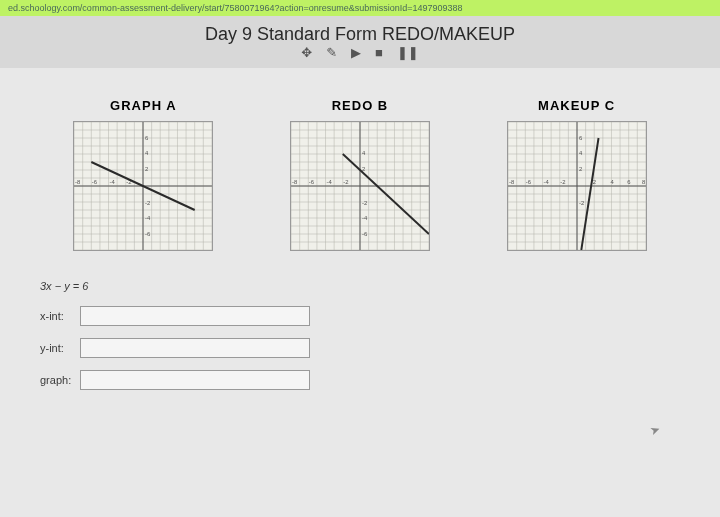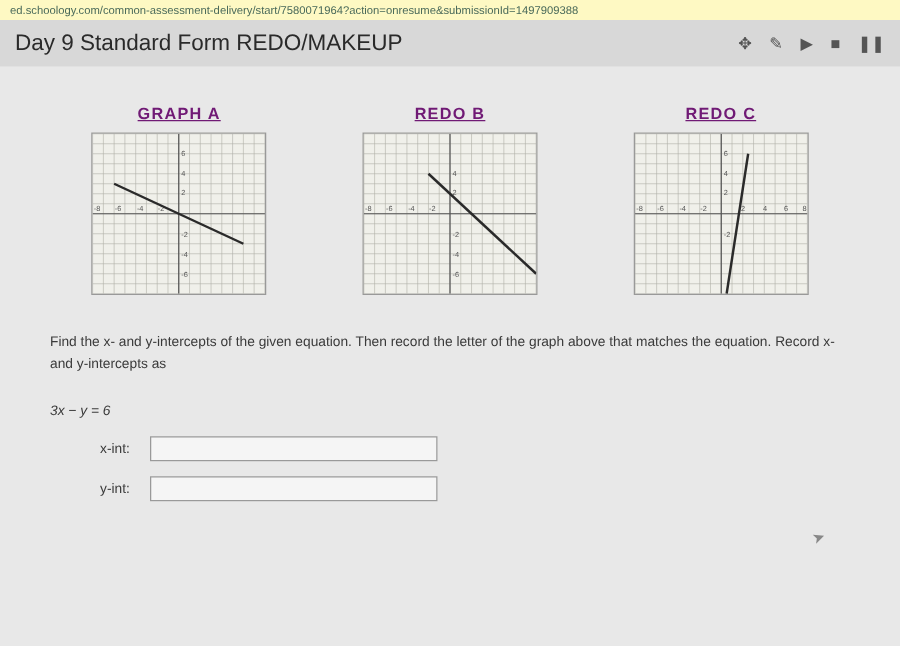--- a/index.html
+++ b/index.html
@@ -8,28 +8,29 @@
       background: #c8c8c8;
       width: 720px;
       height: 517px;
       overflow: hidden;
       position: relative;
     }
     .url-bar {
       font-size: 9px;
       color: #4a6a5a;
       padding: 3px 8px;
-      background: #fef9c3;
+      background: #bef264;
     }
     .header {
       display: flex;
-      justify-content: space-between;
+      justify-content: flex-end;
       align-items: center;
       padding: 8px 12px;
       background: #d8d8d8;
+      flex-direction: column;
     }
     .title {
       font-size: 18px;
       font-weight: 400;
       color: #2a2a2a;
     }
     .toolbar {
       display: flex;
       gap: 14px;
       align-items: center;
@@ -49,24 +50,23 @@
       justify-content: space-around;
       margin-bottom: 25px;
       gap: 10px;
     }
     .graph-container {
       text-align: center;
     }
     .graph-title {
       font-size: 13px;
       font-weight: bold;
-      color: #701a75;
+      color: #000000;
       margin-bottom: 8px;
       letter-spacing: 1px;
-      text-decoration: underline;
     }
     .graph-svg {
       background: #f0f0ea;
       border: 1px solid #999;
     }
     .question-text {
       font-size: 11px;
       color: #3a3a3a;
       margin-bottom: 12px;
       line-height: 1.5;
@@ -76,21 +76,20 @@
       color: #3a3a3a;
       margin-bottom: 14px;
       font-style: italic;
       margin-top: 24px;
     }
     .input-row {
       display: flex;
       align-items: center;
       margin-bottom: 12px;
       gap: 2px;
-      margin-left: 40px;
     }
     .input-label {
       font-size: 11px;
       color: #3a3a3a;
       width: 38px;
     }
     .input-field {
       width: 230px;
       height: 20px;
       border: 1px solid #999;
@@ -233,21 +232,21 @@
           <text class="axis-label" x="72" y="116">-6</text>
         <text class="axis-label" x="1" y="63">-8</text>
           <text class="axis-label" x="18" y="63">-6</text>
           <text class="axis-label" x="36" y="63">-4</text>
           <text class="axis-label" x="53" y="63">-2</text>
         <line class="plot-line" x1="52.5" y1="32.5" x2="140" y2="113.75"></line>
       </svg>
     </div>
 
     <div class="graph-container">
-      <div class="graph-title">REDO C</div>
+      <div class="graph-title">MAKEUP C</div>
       <svg class="graph-svg" width="140" height="130" viewBox="0 0 140 130">
         <g>
           <line class="grid-line" x1="0" y1="0" x2="0" y2="130"></line>
             <line class="grid-line" x1="8.75" y1="0" x2="8.75" y2="130"></line>
             <line class="grid-line" x1="17.5" y1="0" x2="17.5" y2="130"></line>
             <line class="grid-line" x1="26.25" y1="0" x2="26.25" y2="130"></line>
             <line class="grid-line" x1="35" y1="0" x2="35" y2="130"></line>
             <line class="grid-line" x1="43.75" y1="0" x2="43.75" y2="130"></line>
             <line class="grid-line" x1="52.5" y1="0" x2="52.5" y2="130"></line>
             <line class="grid-line" x1="61.25" y1="0" x2="61.25" y2="130"></line>
@@ -290,29 +289,32 @@
           <text class="axis-label" x="53" y="63">-2</text>
         <text class="axis-label" x="86" y="63">2</text>
           <text class="axis-label" x="104" y="63">4</text>
           <text class="axis-label" x="121" y="63">6</text>
           <text class="axis-label" x="136" y="63">8</text>
         <line class="plot-line" x1="74.375" y1="130" x2="91.875" y2="16.25"></line>
       </svg>
     </div>
   </div>
 
-  <div class="question-text">Find the x- and y-intercepts of the given equation. Then record the letter of the graph above that matches the equation. Record x- and y-intercepts as</div>
 
   <div class="equation">3x − y = 6</div>
 
   <div class="input-row">
     <span class="input-label">x-int:</span>
     <input class="input-field" value="" style="">
   </div>
 
   <div class="input-row">
     <span class="input-label">y-int:</span>
     <input class="input-field" value="" style="">
   </div>
 
+  <div class="input-row">
+    <span class="input-label">graph:</span>
+    <input class="input-field" value="" style="">
+  </div>
 
   <div class="cursor-arrow">➤</div>
 </div>
 
 </body></html>

